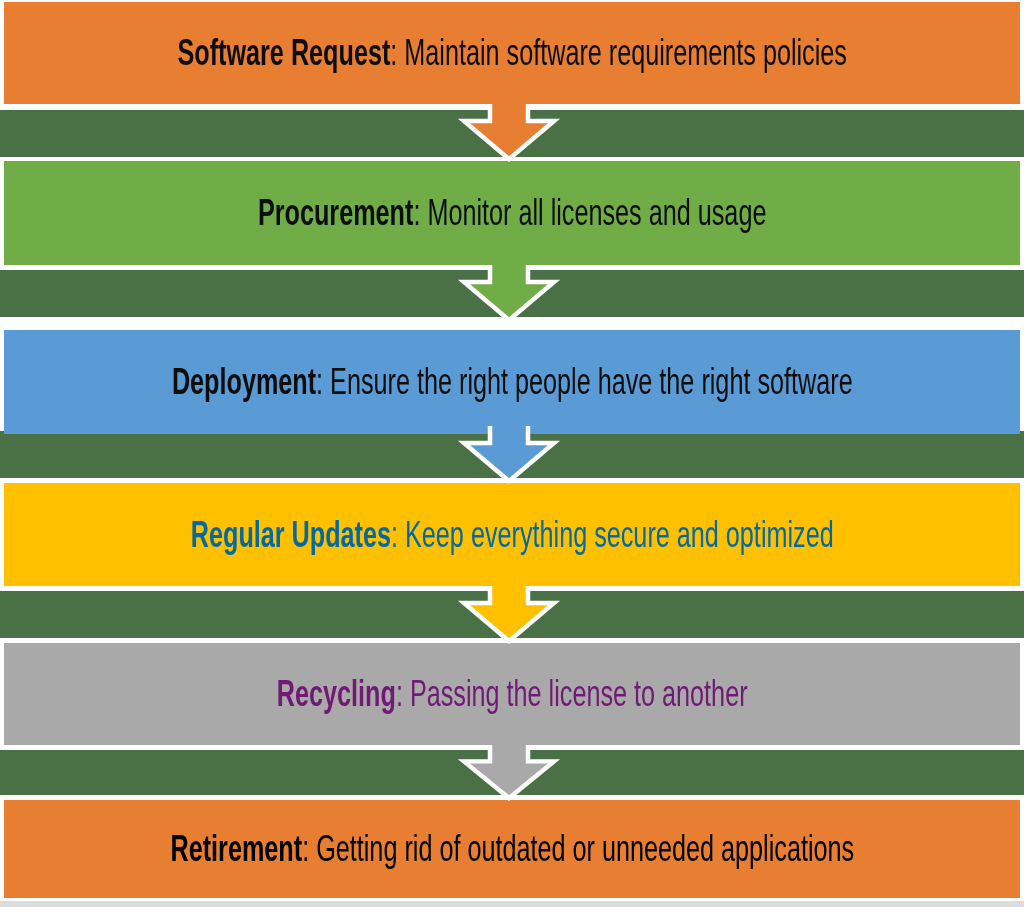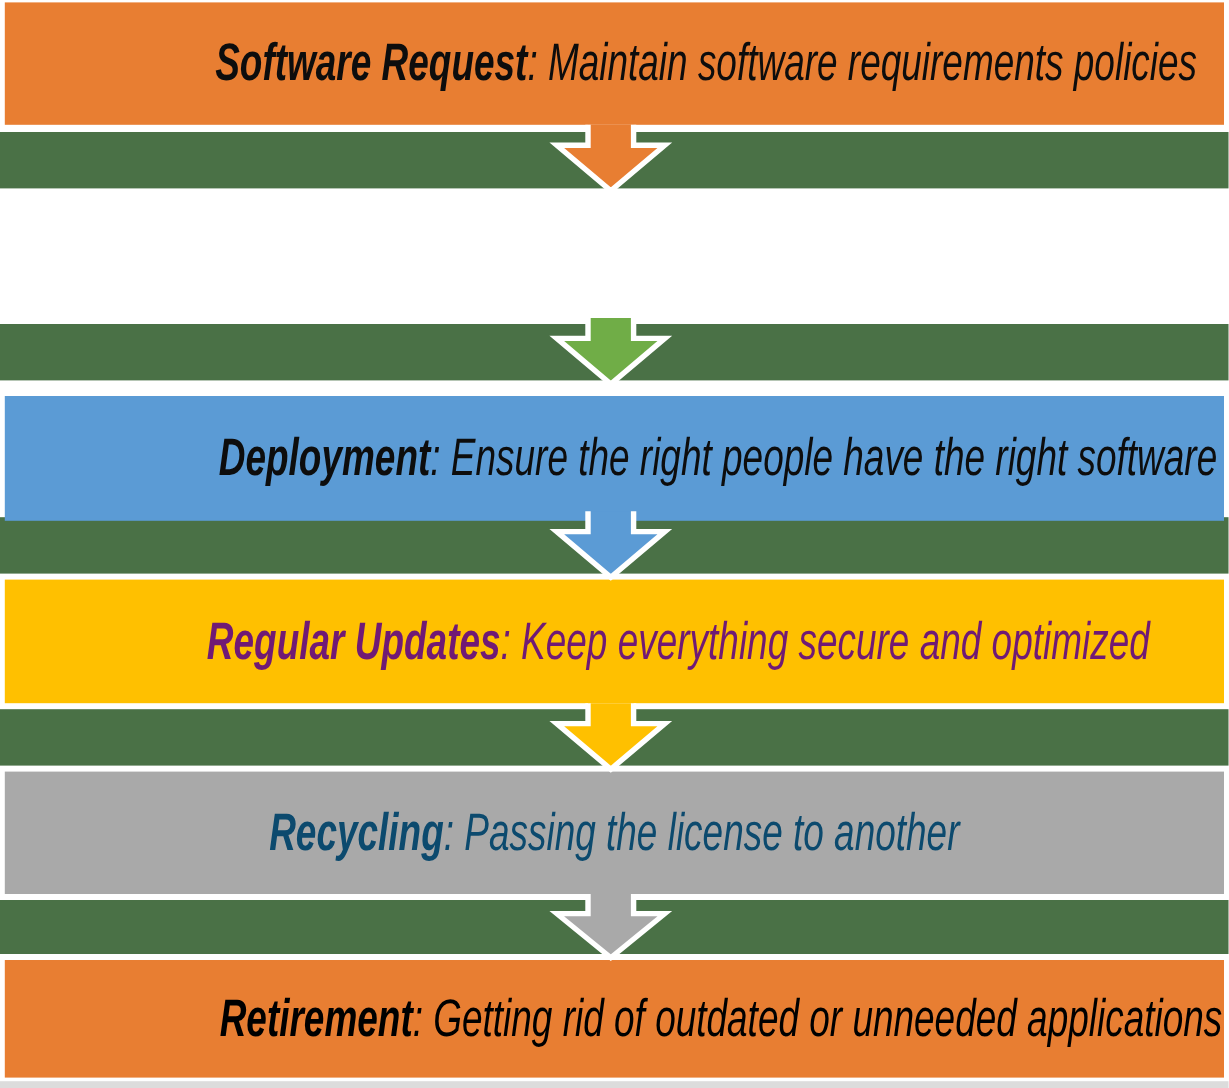--- a/index.html
+++ b/index.html
@@ -30,26 +30,25 @@
   .bar {
     position: absolute;
     left: 4px;
     width: 1016px;
     z-index: 2;
     display: flex;
     align-items: center;
     justify-content: center;
   }
   .bar-label {
-    font-size: 44px;
+    font-size: 36px;
     line-height: 1;
     color: #0d0d0d;
     text-align: center;
     width: 100%;
-    font-style: italic;
   }
   .fit {
     display: inline-block;
     white-space: nowrap;
     transform: scaleX(0.70);
     transform-origin: 50% 50%;
   }
   .fit b { font-weight: 700; }
   .arrow {
     position: absolute;
@@ -80,44 +79,49 @@
 
   <div class="bar" style="top: 2px; height: 102px; background-color: rgb(232, 126, 50);">
     <div class="bar-label" style="color: rgb(13, 13, 13);">
       <span class="fit"><b>Software Request</b><span>: </span><span>Maintain software requirements policies</span></span>
     </div>
   </div>
   <svg class="arrow" style="top:104px;left:461px;height:57px;" viewBox="0 0 96 57">
     <path d="M29,0 V17 H3 L48,55 L93,17 H67 V0" style="fill: rgb(232, 126, 50);"></path>
   </svg>
 
+  <div class="bar" style="top: 161px; height: 104px; background-color: rgb(112, 173, 71);">
+    <div class="bar-label" style="color: rgb(13, 13, 13);">
+      <span class="fit"><b>Procurement</b><span>: </span><span>Monitor all licenses and usage</span></span>
+    </div>
+  </div>
   <svg class="arrow" style="top:265px;left:461px;height:57px;" viewBox="0 0 96 57">
     <path d="M29,0 V17 H3 L48,55 L93,17 H67 V0" style="fill: rgb(112, 173, 71);"></path>
   </svg>
 
   <div class="bar" style="top: 330px; height: 104px; background-color: rgb(91, 155, 213);">
     <div class="bar-label" style="color: rgb(13, 13, 13);">
       <span class="fit"><b>Deployment</b><span>: </span><span>Ensure the right people have the right software</span></span>
     </div>
   </div>
   <svg class="arrow" style="top:426px;left:461px;height:57px;" viewBox="0 0 96 57">
     <path d="M29,0 V17 H3 L48,55 L93,17 H67 V0" style="fill: rgb(91, 155, 213);"></path>
   </svg>
 
   <div class="bar" style="top: 483px; height: 103px; background-color: rgb(255, 192, 0);">
-    <div class="bar-label" style="color: #701a75;">
+    <div class="bar-label" style="color: #0369a1;">
       <span class="fit"><b>Regular Updates</b><span>: </span><span>Keep everything secure and optimized</span></span>
     </div>
   </div>
   <svg class="arrow" style="top:586px;left:461px;height:57px;" viewBox="0 0 96 57">
     <path d="M29,0 V17 H3 L48,55 L93,17 H67 V0" style="fill: rgb(255, 192, 0);"></path>
   </svg>
 
   <div class="bar" style="top: 643px; height: 102px; background-color: rgb(169, 169, 169);">
-    <div class="bar-label" style="color: #0c4a6e;">
+    <div class="bar-label" style="color: #701a75;">
       <span class="fit"><b>Recycling</b><span>: </span><span>Passing the license to another</span></span>
     </div>
   </div>
   <svg class="arrow" style="top:745px;left:461px;height:55px;" viewBox="0 0 96 57" preserveAspectRatio="none">
     <path d="M29,0 V17 H3 L48,55 L93,17 H67 V0" style="fill: rgb(169, 169, 169);"></path>
   </svg>
 
   <div class="bar" style="top: 800px; height: 98px; background-color: rgb(232, 126, 50);">
     <div class="bar-label" style="color: #000000;">
       <span class="fit"><b>Retirement</b><span>: </span><span>Getting rid of outdated or unneeded applications</span></span>

